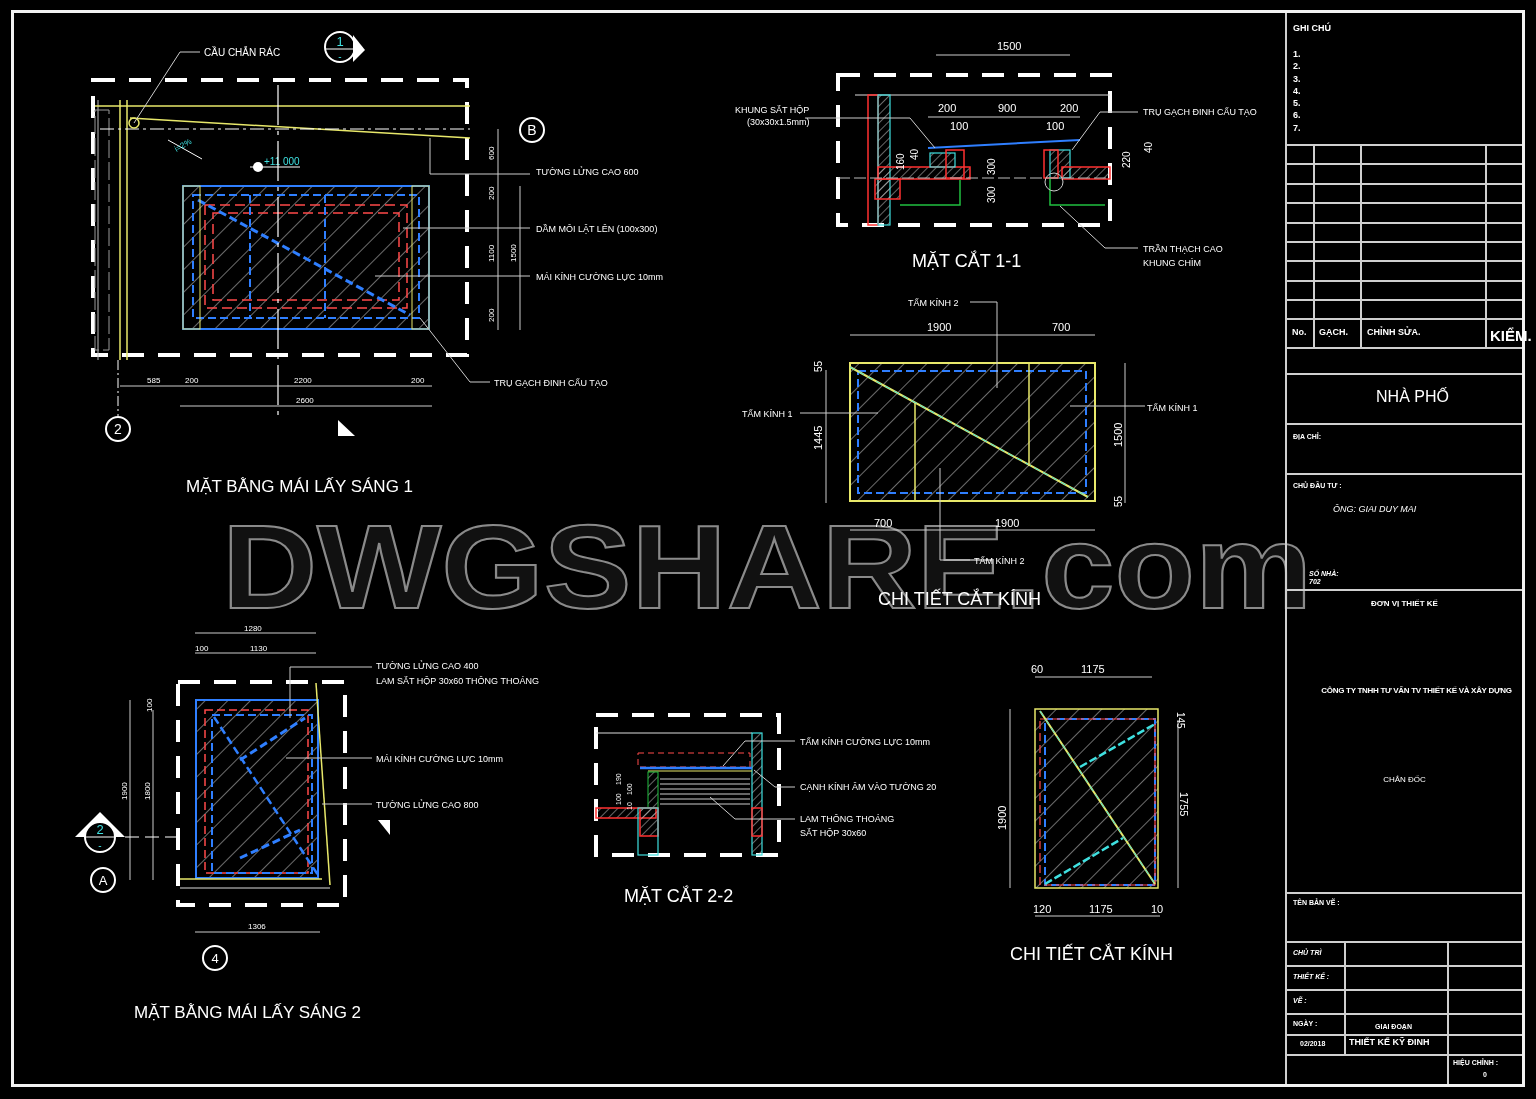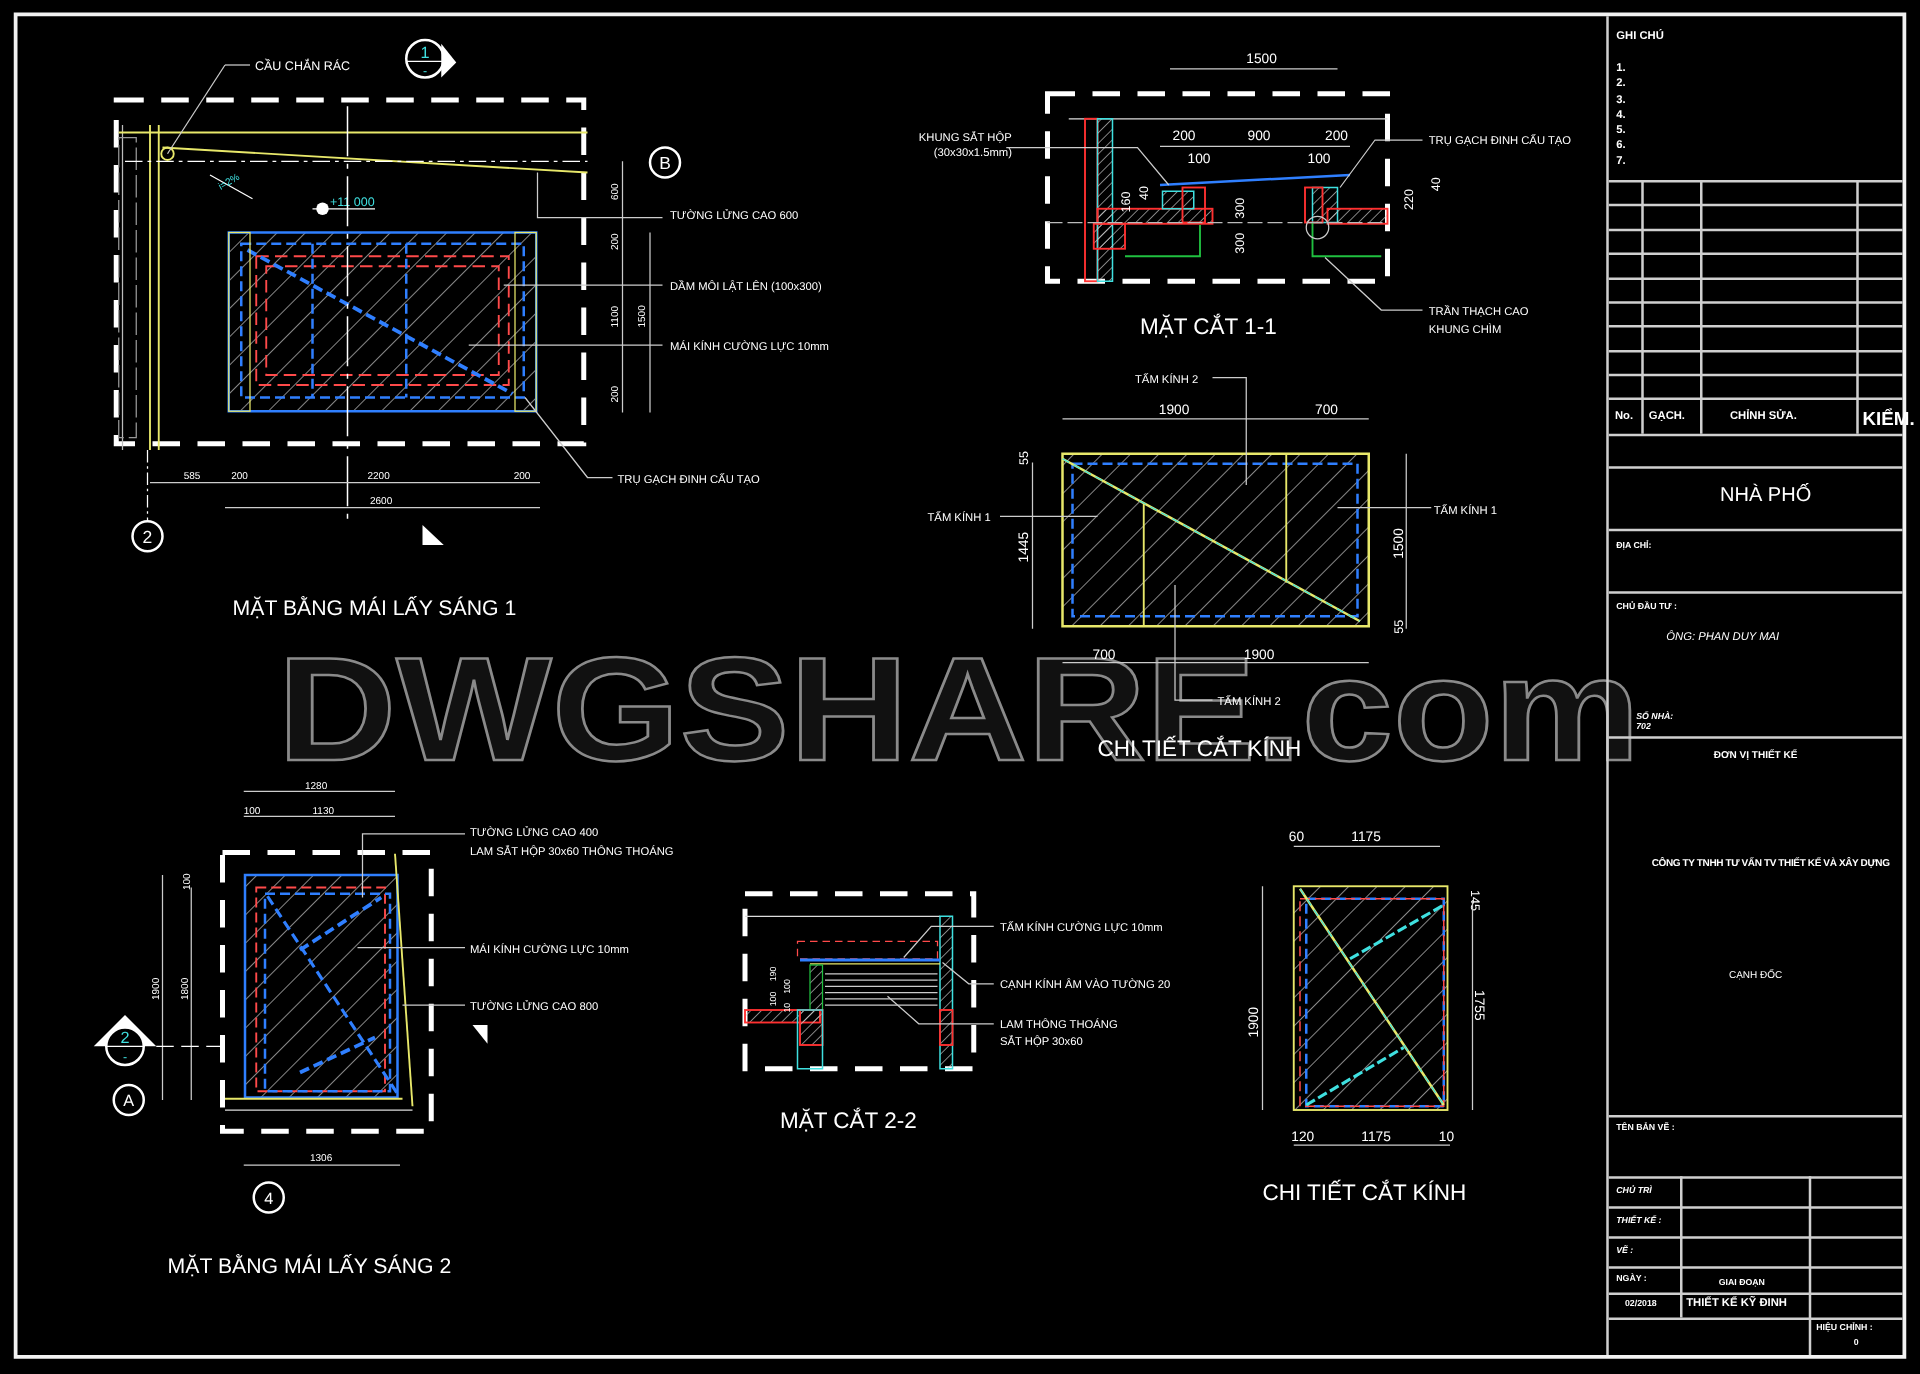--- a/index.html
+++ b/index.html
@@ -309,37 +309,37 @@
   <div class="tb-row" style="top:228px;"></div>
   <div class="tb-row" style="top:247px;"></div>
   <div class="tb-row" style="top:267px;"></div>
   <div class="tb-row" style="top:286px;"></div>
   <div class="tb-row" style="top:305px;"></div>
   <div class="vline" style="left:26px;top:131px;height:203px;"></div>
   <div class="vline" style="left:73px;top:131px;height:203px;"></div>
   <div class="vline" style="left:198px;top:131px;height:203px;"></div>
   <div class="tb-txt" style="left:5px;top:314px;font-size:9px;font-weight:bold;">No.</div>
   <div class="tb-txt" style="left:32px;top:314px;font-size:9px;font-weight:bold;">GẠCH.</div>
-  <div class="tb-txt" style="left:97px;top:314px;font-size:9px;font-weight:bold;">CHỈNH SỬA.</div>
+  <div class="tb-txt" style="left:80px;top:314px;font-size:9px;font-weight:bold;">CHỈNH SỬA.</div>
   <div class="tb-txt" style="left:203px;top:314px;font-size:15px;font-weight:bold;">KIỂM.</div>
   <div class="tb-row" style="top:334px;"></div>
 
   <div class="tb-row" style="top:360px;"></div>
   <div class="tb-txt" style="left:0;right:0;top:375px;text-align:center;font-size:16px;padding-left:16px;">NHÀ PHỐ</div>
   <div class="tb-row" style="top:410px;"></div>
   <div class="tb-txt small" style="left:6px;top:420px;">ĐỊA CHỈ:</div>
   <div class="tb-row" style="top:460px;"></div>
   <div class="tb-txt small" style="left:6px;top:469px;">CHỦ ĐẦU TƯ :</div>
-  <div class="tb-txt" style="left:46px;top:491px;font-size:9px;font-style:italic;">ÔNG: PHAN DUY MAI</div>
+  <div class="tb-txt" style="left:46px;top:491px;font-size:9px;font-style:italic;">ÔNG: GIAI DUY MAI</div>
   <div class="tb-txt small" style="left:22px;top:557px;font-style:italic;">SỐ NHÀ:</div>
   <div class="tb-txt small" style="left:22px;top:565px;font-style:italic;">702</div>
   <div class="tb-row" style="top:576px;"></div>
   <div class="tb-txt" style="left:0;right:0;top:586px;text-align:center;font-size:8px;font-weight:bold;">ĐƠN VỊ THIẾT KẾ</div>
   <div class="tb-txt" style="left:0;right:0;top:673px;text-align:center;font-size:8px;font-weight:bold;letter-spacing:-0.3px;padding-left:24px;">CÔNG TY TNHH TƯ VẤN TV THIẾT KẾ VÀ XÂY DỰNG</div>
-  <div class="tb-txt" style="left:0;right:0;top:762px;text-align:center;font-size:8px;">CẠNH ĐỐC</div>
+  <div class="tb-txt" style="left:0;right:0;top:762px;text-align:center;font-size:8px;">CHẮN ĐỐC</div>
 
   <div class="tb-row" style="top:879px;"></div>
   <div class="tb-txt small" style="left:6px;top:886px;">TÊN BẢN VẼ :</div>
   <div class="tb-row" style="top:928px;"></div>
   <div class="tb-row" style="top:952px;"></div>
   <div class="tb-row" style="top:976px;"></div>
   <div class="tb-row" style="top:1000px;"></div>
   <div class="tb-row" style="top:1021px;"></div>
   <div class="tb-row" style="top:1041px;"></div>
   <div class="vline" style="left:57px;top:928px;height:113px;"></div>

